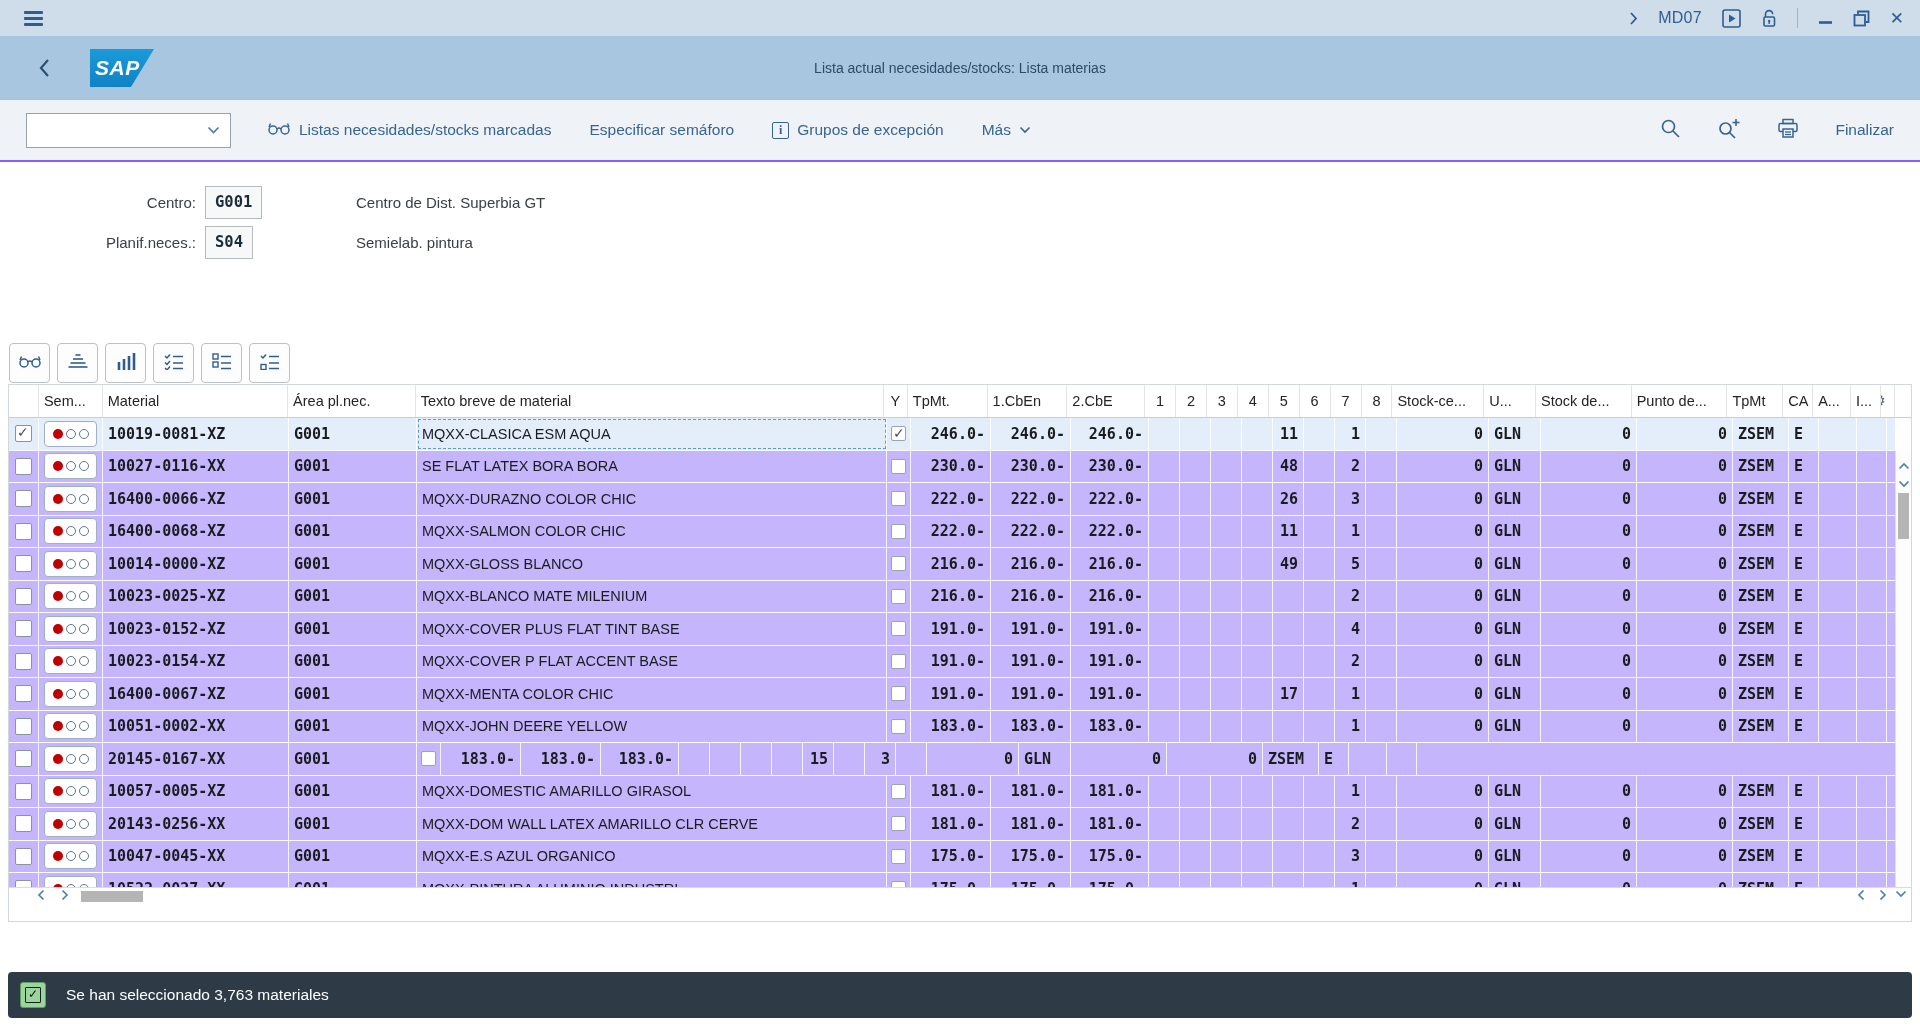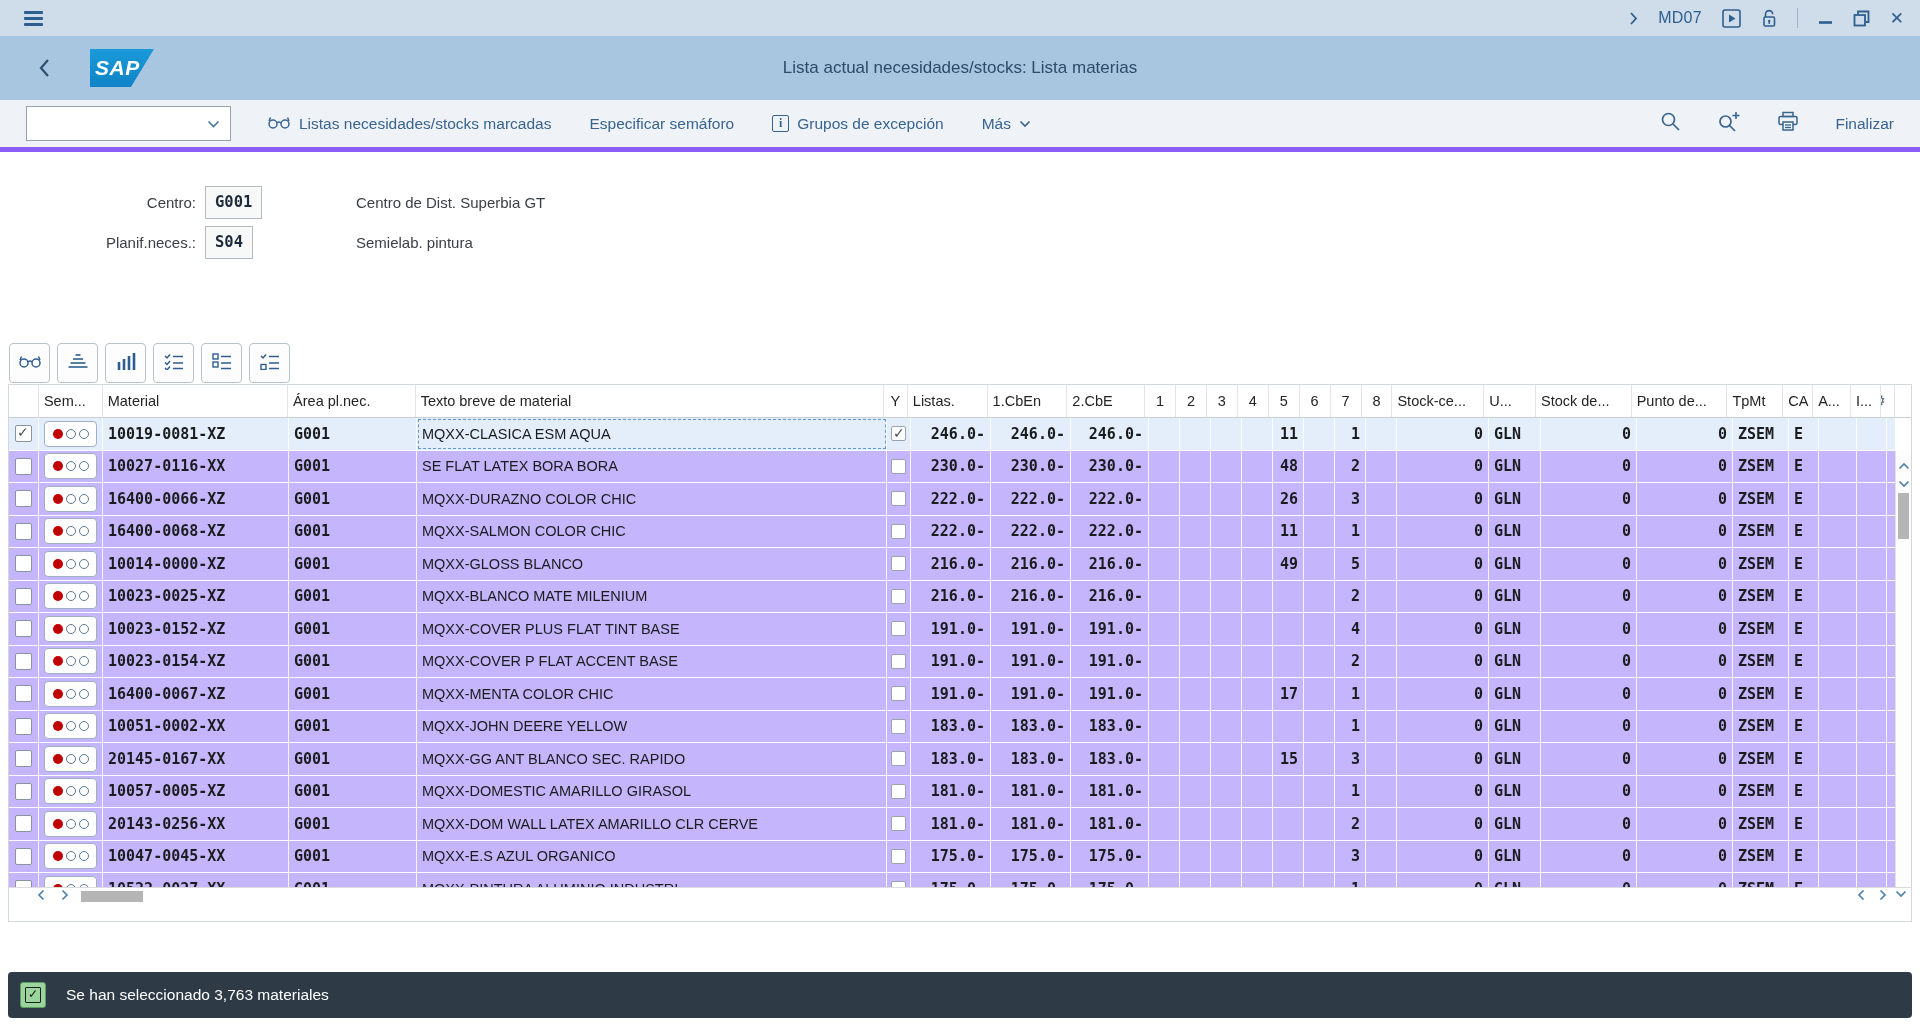--- a/index.html
+++ b/index.html
@@ -18,25 +18,25 @@
   .tb-close { font-size:17px; color:#2e5e8f; line-height:1; }
 
   
   .appheader { height:64px; background:#a9c6e1; position:relative; display:flex; align-items:center; }
   .back-btn { position:absolute; left:38px; top:22px; cursor:pointer; }
   .sap-logo { position:absolute; left:90px; top:13px; width:64px; height:38px;
     background:linear-gradient(180deg,#1b9ad9,#0f83c6);
     clip-path:polygon(0 0,100% 0,64% 100%,0 100%);
     color:#fff; font-style:italic; font-weight:bold; font-size:21px;
     display:flex; align-items:center; padding-left:5px; letter-spacing:.5px; }
-  .apptitle { position:absolute; left:0; right:0; text-align:center; font-size:17px; color:#2d4a66; }
+  .apptitle { position:absolute; left:0; right:0; text-align:center; font-size:14px; color:#2d4a66; }
 
   
-  .toolbar { height:52px; background:#eff3f7; display:flex; align-items:center; padding:0 26px;
-    color:#38648f; border-bottom:5px solid #8b5cf6; }
+  .toolbar { height:62px; background:#eff3f7; display:flex; align-items:center; padding:0 26px;
+    color:#38648f; border-bottom:2px solid #8b5cf6; }
   .layout-dd { width:205px; height:35px; background:#fff; border:1px solid #98a2ac;
     display:flex; align-items:center; justify-content:flex-end; padding:0 10px; margin-right:36px; }
   .tbtn { display:flex; align-items:center; gap:8px; font-size:15.5px; color:#38648f;
     margin-right:38px; white-space:nowrap; cursor:pointer; }
   .info-box { width:17px; height:17px; border:1.5px solid #38648f; border-radius:2px;
     font-family:"Liberation Serif", serif; font-weight:bold; font-size:12px;
     display:flex; align-items:center; justify-content:center; }
   .tool-right { margin-left:auto; display:flex; align-items:center; gap:36px; }
   .finalize { font-size:15.5px; color:#38648f; cursor:pointer; }
 
@@ -292,21 +292,21 @@
 </div>
 
 <div class="tablewrap">
   <div class="thead" id="thead">
       <div class="c col-sel"></div>
       <div class="c col-sem">Sem...</div>
       <div class="c col-mat">Material</div>
       <div class="c col-area">Área pl.nec.</div>
       <div class="c col-txt">Texto breve de material</div>
       <div class="c col-y">Y</div>
-      <div class="c col-num">Listas.</div>
+      <div class="c col-num">TpMt.</div>
       <div class="c col-num">1.CbEn</div>
       <div class="c col-num2">2.CbE</div>
       <div class="c col-d ctr">1</div>
       <div class="c col-d ctr">2</div>
       <div class="c col-d ctr">3</div>
       <div class="c col-d ctr">4</div>
       <div class="c col-d ctr">5</div>
       <div class="c col-d ctr">6</div>
       <div class="c col-d ctr">7</div>
       <div class="c col-d ctr">8</div>
@@ -700,21 +700,20 @@
           </div>
           <div class="c col-sem">
             <span class="light-btn">
               <i class="dot red"></i>
               <i class="dot off"></i>
               <i class="dot off"></i>
             </span>
           </div>
           <div class="c col-mat mono">20145-0167-XX</div>
           <div class="c col-area mono">G001</div>
-          <div class="c col-txt">MQXX-GG ANT BLANCO SEC. RAPIDO</div>
           <div class="c col-y">
             <span class="cb small"></span>
           </div>
           <div class="c col-num mono num">183.0-</div>
           <div class="c col-num mono num">183.0-</div>
           <div class="c col-num2 mono num">183.0-</div>
           <div class="c col-d mono num"></div>
           <div class="c col-d mono num"></div>
           <div class="c col-d mono num"></div>
           <div class="c col-d mono num"></div>

